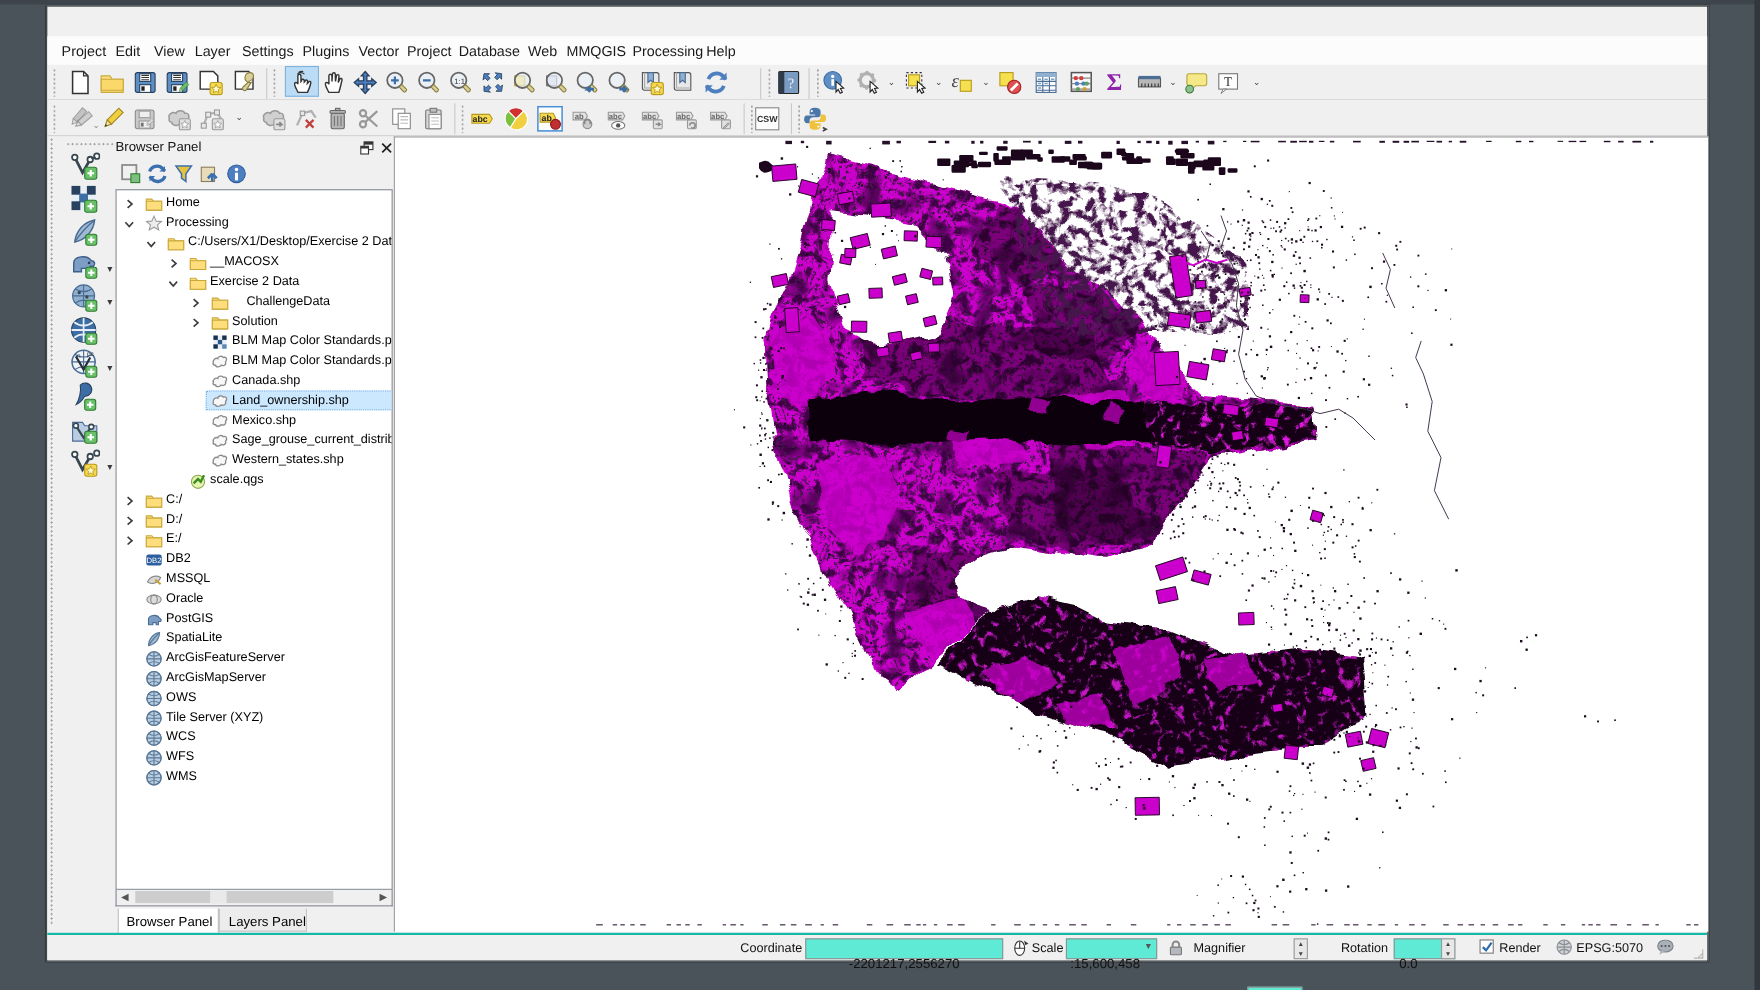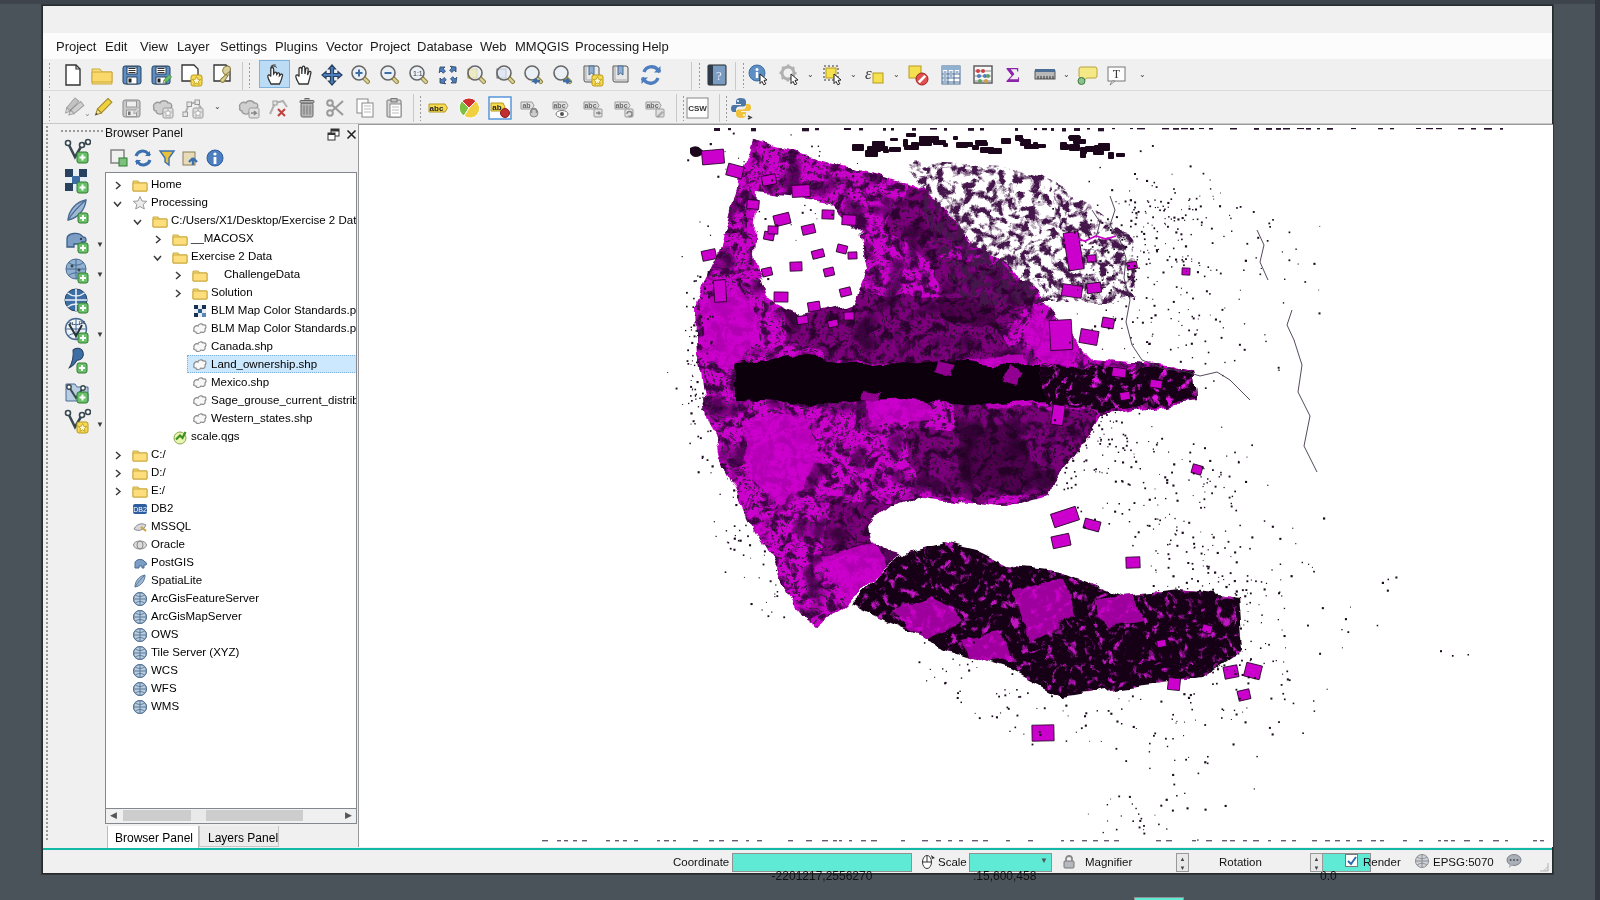--- a/index.html
+++ b/index.html
@@ -2326,21 +2326,21 @@
     <span class="abs" style="left:895px;top:6px;">Scale</span>
     <span class="abs sbox" style="left:926px;top:3px;width:83px;padding-left:3px;">:15,600,458 <span style="position:absolute;right:3px;top:2px;font-size:8px;color:#555">▼</span></span>
     <svg class="abs" style="left:1019px;top:4px" width="14" height="16" viewBox="0 0 14 16">
         <rect x="2" y="7" width="10" height="7" rx="1" fill="#b5b8bf" stroke="#777"></rect>
         <path d="M4 7 v-2 a3 3 0 0 1 6 0 v2" fill="none" stroke="#888" stroke-width="1.8"></path>
       </svg>
     <span class="abs" style="left:1042px;top:6px;">Magnifier</span>
     <span class="abs sbox" style="left:1091px;top:3px;width:50px;padding-left:4px;margin-top:44px;">100%</span>
     <span class="abs spin" style="left:1133px;top:3px;">▲<br>▼</span>
     <span class="abs" style="left:1176px;top:6px;">Rotation</span>
-    <span class="abs sbox" style="left:1224px;top:3px;width:56px;padding-left:4px;margin-left:48px;">0.0</span>
+    <span class="abs sbox" style="left:1224px;top:3px;width:56px;padding-left:4px;">0.0</span>
     <span class="abs spin" style="left:1267px;top:3px;">▲<br>▼</span>
     <span class="abs" style="left:1302px;top:4px;width:13px;height:13px;background:#fff;border:1px solid #777;"></span>
     <svg class="abs" style="left:1302px;top:4px" width="14" height="14" viewBox="0 0 14 14">
         <path d="M3 7 l3 3 5 -7" stroke="#2b6cb0" stroke-width="2" fill="none"></path>
       </svg>
     <span class="abs" style="left:1320px;top:6px;">Render</span>
     <svg class="abs" style="left:1371px;top:3px" width="16" height="16" viewBox="0 0 16 16">
         <circle cx="8" cy="8" r="6.5" fill="#cfd2d6" stroke="#8a8d92"></circle>
         <path d="M8 1.5 v13 M1.5 8 h13 M3 3.8 c3 2.5 7 2.5 10 0 M3 12.2 c3 -2.5 7 -2.5 10 0" stroke="#8a8d92" fill="none"></path>
       </svg>

